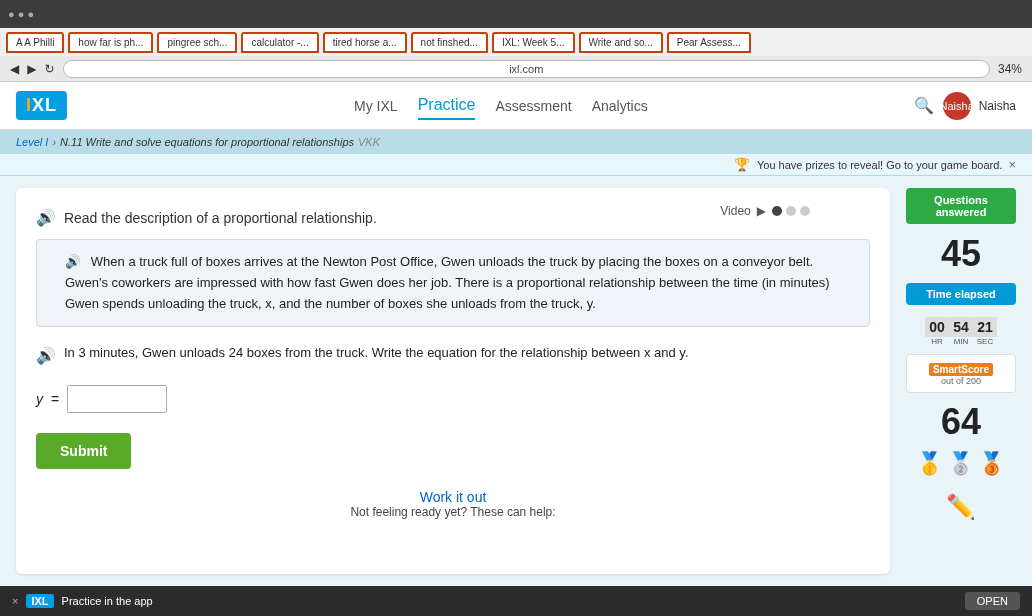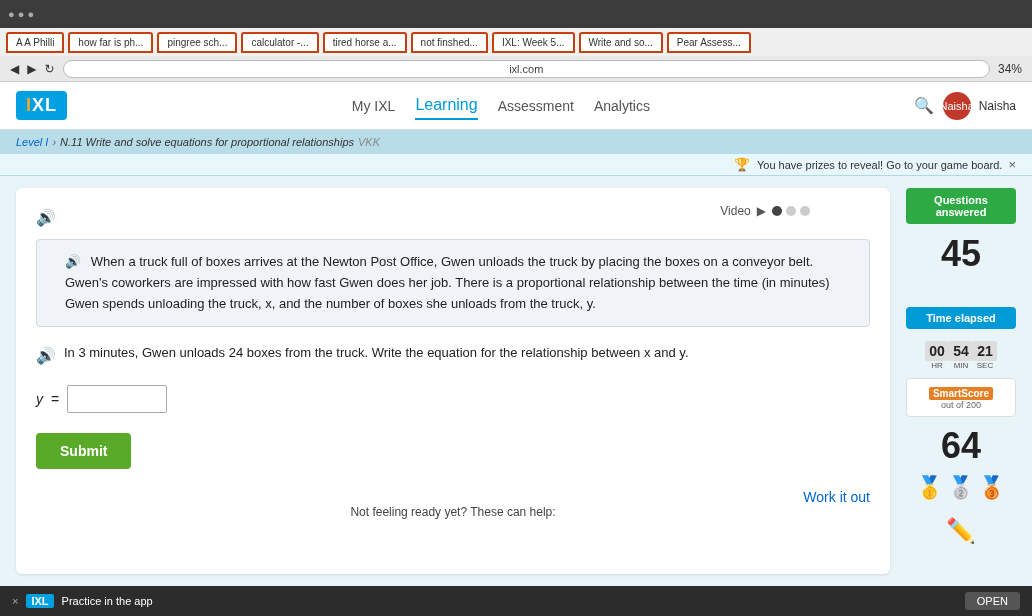--- a/index.html
+++ b/index.html
@@ -256,21 +256,21 @@
       background: #5aaa2a;
       color: #fff;
       border: none;
       border-radius: 4px;
       padding: 10px 24px;
       font-size: 14px;
       cursor: pointer;
       font-weight: bold;
     }
     .work-it-out {
-      text-align: right;
+      text-align: center;
       margin-top: 20px;
       font-size: 14px;
       color: #0066cc;
       cursor: pointer;
     }
     .not-ready {
       text-align: center;
       font-size: 12px;
       color: #444;
     }
@@ -302,21 +302,20 @@
       text-align: center;
       line-height: 1.2;
     }
     .time-box {
       background: #009ad7;
       color: #fff;
       border-radius: 4px;
       padding: 5px 10px;
       text-align: center;
       width: 100%;
-      margin-top: 24px;
     }
     .time-box .t-label {
       font-size: 11px;
       font-weight: bold;
     }
     .timer-display {
       display: flex;
       gap: 0;
       align-items: center;
       justify-content: flex-end;
@@ -429,21 +428,21 @@
   <div class="address-input">ixl.com</div>
   <span>34%</span>
 </div>
 
 <div class="ixl-header">
   <div class="ixl-logo">
     <span class="logo-i">I</span><span>XL</span>
   </div>
   <nav class="ixl-nav">
     <a class="nav-item">My IXL</a>
-    <a class="nav-item active">Learning</a>
+    <a class="nav-item active">Practice</a>
     <a class="nav-item">Assessment</a>
     <a class="nav-item">Analytics</a>
   </nav>
   <div class="ixl-header-right">
     <button class="search-icon-btn">🔍</button>
     <div class="avatar-btn">Naisha</div>
     <span class="username-label">Naisha</span>
   </div>
 </div>
 
@@ -470,20 +469,21 @@
       <div class="dots">
         <div class="dot filled"></div>
         <div class="dot"></div>
         <div class="dot"></div>
       </div>
     </div>
 
     
     <div class="read-prompt">
       <span class="speaker-icon">🔊</span>
+      <span>Read the description of a proportional relationship.</span>
     </div>
 
     
     <div class="passage-box">
       <span class="passage-speaker">🔊</span>
       <span>When a truck full of boxes arrives at the Newton Post Office, Gwen unloads the truck by placing the boxes on a conveyor belt. Gwen's coworkers are impressed with how fast Gwen does her job. There is a proportional relationship between the time (in minutes) Gwen spends unloading the truck, x, and the number of boxes she unloads from the truck, y.</span>
     </div>
 
     
     <div class="question-text">

